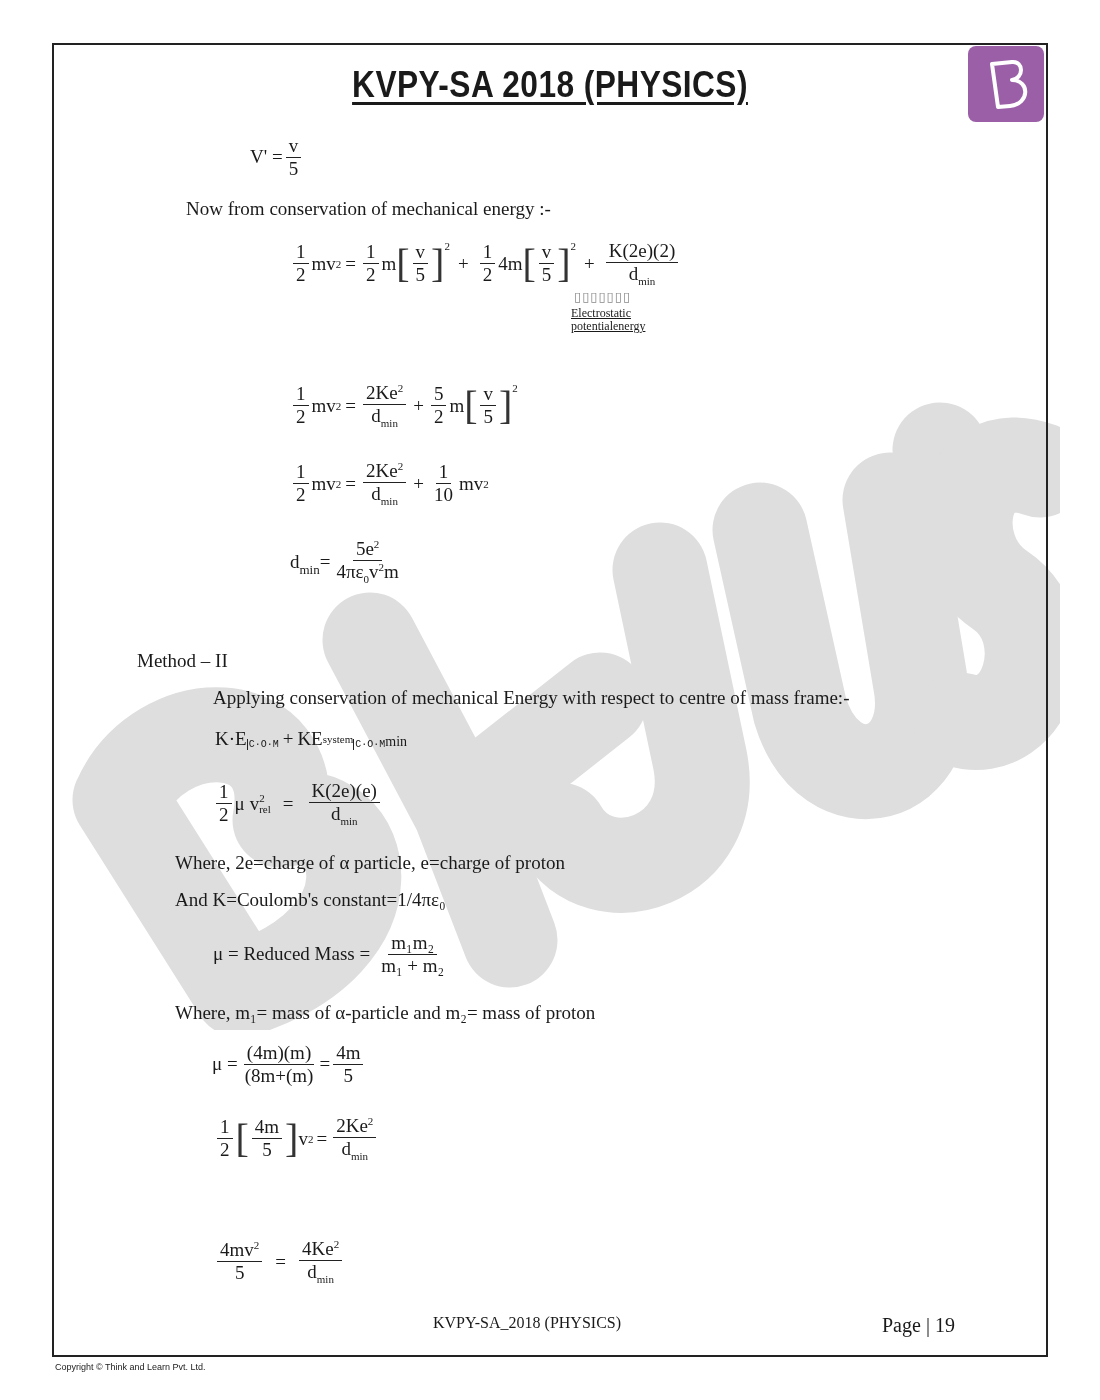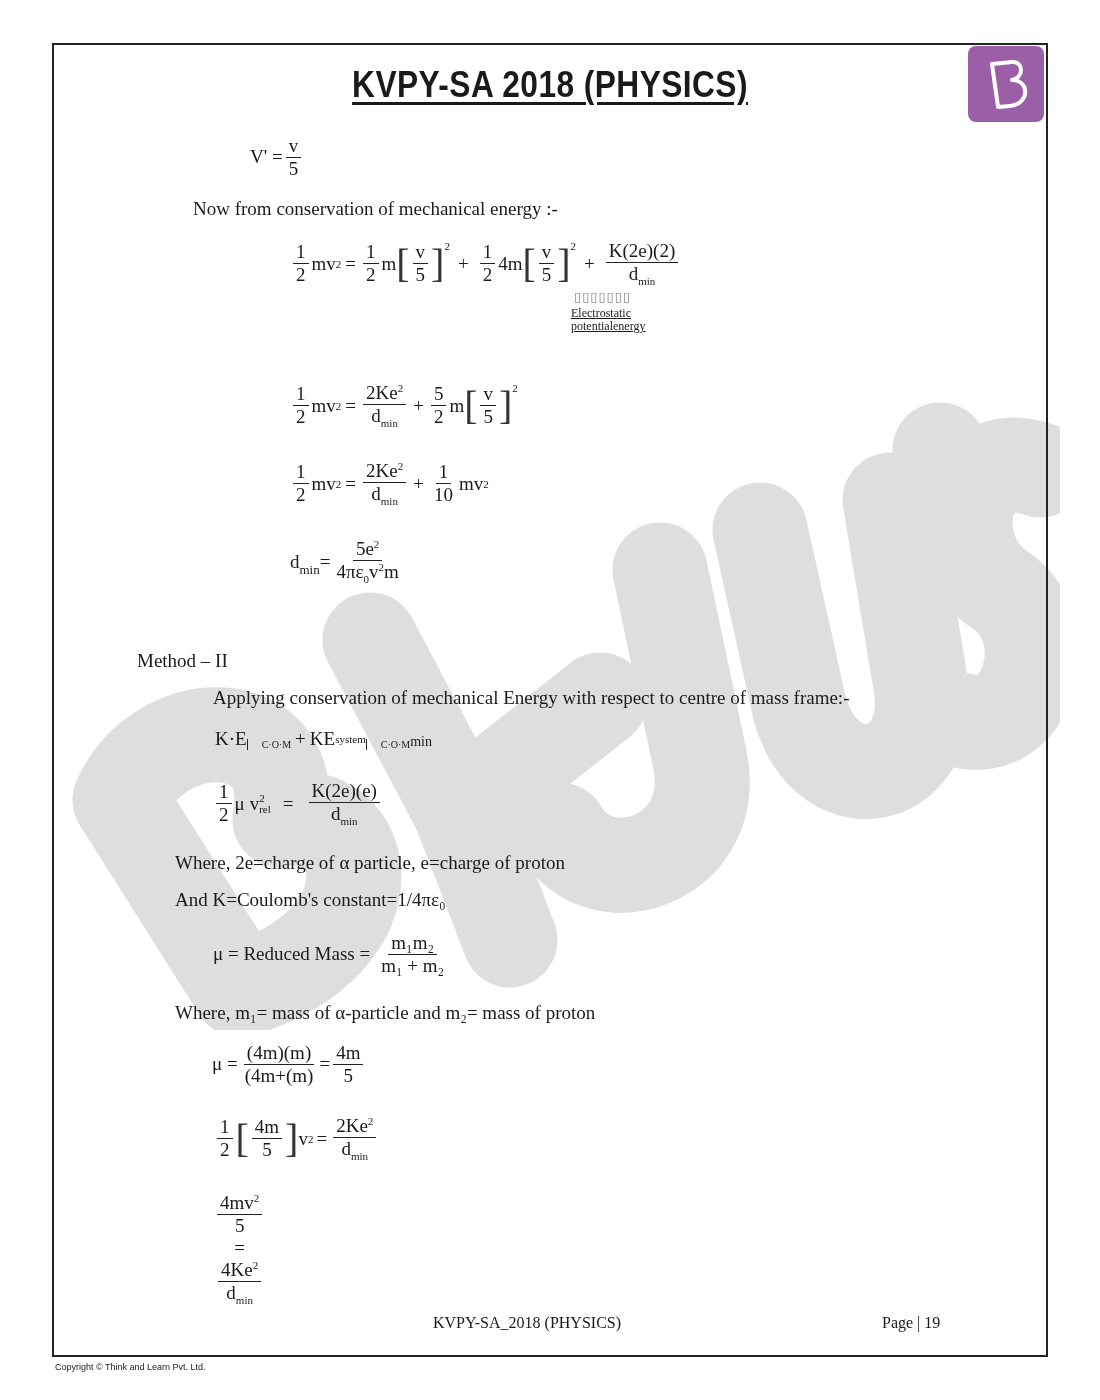--- a/index.html
+++ b/index.html
@@ -21,24 +21,24 @@
           vertical-align:middle; margin:0 3px; }
   .frac > span { padding:0 3px; line-height:1.15; }
   .frac > span:first-child { border-bottom:1px solid #222; }
   .eq { font-size:19px; display:flex; align-items:center; }
   .sup { font-size:11px; vertical-align:super; }
   .sub { font-size:11px; vertical-align:sub; }
   .brk { font-size:40px; font-weight:200; line-height:1; color:#333; }
   .note { font-size:12px; line-height:13px;text-decoration:underline; }
   .boxes { font-size:13px; color:#888; letter-spacing:1px; }
   .footer-center { position:absolute; left:433px; top:1314px; font-size:16px; }
-  .footer-page { position:absolute; left:882px; top:1314px; font-size:16px; }
+  .footer-page { position:absolute; left:882px; top:1314px; font-size:20px; }
   .copyright { position:absolute; left:55px; top:1362px; font-size:9px;
                font-family:"Liberation Sans","DejaVu Sans",sans-serif; color:#222; }
-  .bar { border-left:1px solid #222; padding-left:14px; font-size:10px; }
+  .bar { border-left:1px solid #222; padding-left:1px; font-size:10px;font-family:Liberation Mono, monospace; }
 </style>
 </head>
 <body>
 
 <svg class="watermark" viewBox="0 0 1020 650">
   <g fill="none" stroke="#dedede" stroke-width="95" stroke-linecap="round" stroke-linejoin="round">
 
     <path d="M80 420 L200 610 M80 420 C120 330 260 330 240 440 C330 420 360 560 200 610"></path>
 
     <path d="M330 260 L420 430 L560 320 M420 430 L470 560"></path>
@@ -64,21 +64,21 @@
 </div>
 
 <div class="abs eq" style="left:250px; top:135px;">
   <span>V' =</span>
   <span class="frac">
     <span>v</span>
     <span>5</span>
   </span>
 </div>
 
-<div class="abs txt" style="left:193px; top:198px;">Now from conservation of mechanical energy :-</div>
+<div class="abs txt" style="left:186px; top:198px;">Now from conservation of mechanical energy :-</div>
 
 <div class="abs eq" style="left:290px; top:240px;">
   <span class="frac">
       <span>1</span>
       <span>2</span>
     </span>
   <span>mv</span>
     <span class="sup">2</span>
   <span style="margin:0 4px">=</span>
   <span class="frac">
@@ -217,21 +217,21 @@
       <span>m₁ + m₂</span>
     </span>
 </div>
 
 <div class="abs txt" style="left:175px; top:1002px;">Where, m₁= mass of α-particle and m₂= mass of proton</div>
 
 <div class="abs eq" style="left:212px; top:1042px;">
   <span>μ =</span>
   <span class="frac" style="margin-left:4px">
       <span>(4m)(m)</span>
-      <span>(4m+(m)</span>
+      <span>(8m+(m)</span>
     </span>
   <span>=</span>
   <span class="frac">
       <span>4m</span>
       <span>5</span>
     </span>
 </div>
 
 <div class="abs eq" style="left:214px; top:1115px;">
   <span class="frac">
@@ -246,21 +246,21 @@
   <span class="brk">]</span>
   <span>v</span>
     <span class="sup">2</span>
   <span style="margin:0 3px">=</span>
   <span class="frac">
       <span><span>2Ke</span><span class="sup">2</span></span>
       <span><span>d</span><span class="sub">min</span></span>
     </span>
 </div>
 
-<div class="abs eq" style="left:214px; top:1192px;flex-direction:column;">
+<div class="abs eq" style="left:214px; top:1238px;">
   <span class="frac">
       <span><span>4mv</span><span class="sup">2</span></span>
       <span>5</span>
     </span>
   <span style="margin:0 10px">=</span>
   <span class="frac">
       <span><span>4Ke</span><span class="sup">2</span></span>
       <span><span>d</span><span class="sub">min</span></span>
     </span>
 </div>

